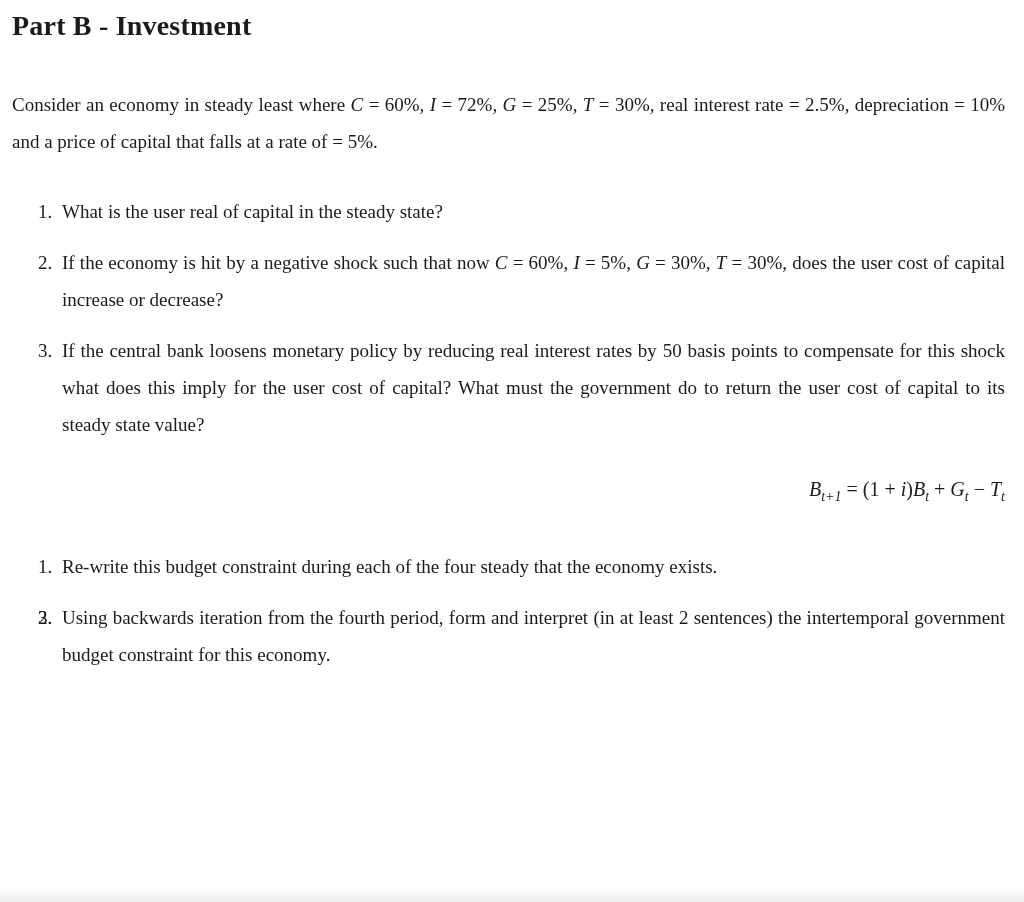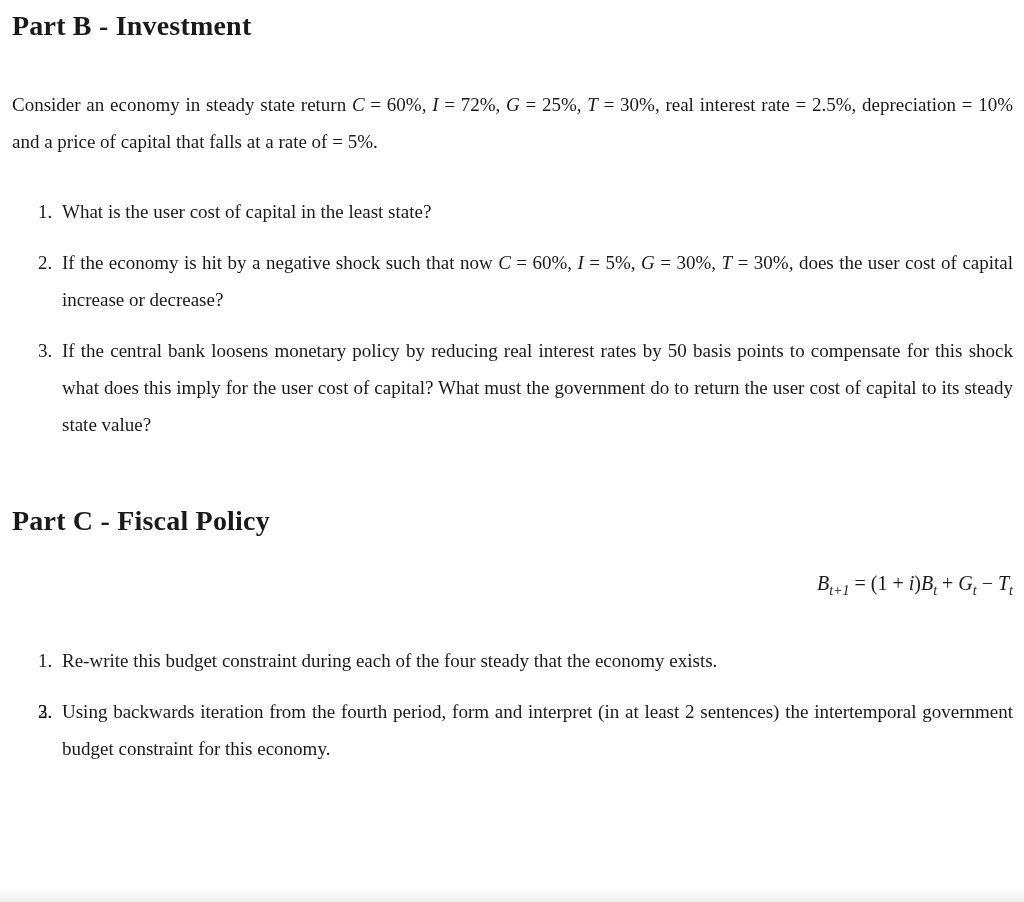--- a/index.html
+++ b/index.html
@@ -13,21 +13,21 @@
     overflow: hidden;
     font-family: "Liberation Serif", "DejaVu Serif", serif;
     font-size: 19px;
     color: var(--text-color, #1a1a1a);
   }
   .page {
     position: relative;
     width: 100%;
     height: 100%;
     box-sizing: border-box;
-    padding: 10px 11px 0 12px;
+    padding: 10px 19px 0 12px;
     background: var(--page-background, #ffffff);
   }
   h1.section-heading {
     margin: 0;
     font-size: 28px;
     line-height: 32px;
     font-weight: bold;
     letter-spacing: 0.2px;
   }
   section.part-c h1.section-heading {
@@ -83,39 +83,38 @@
     pointer-events: none;
   }
 </style>
 </head>
 <body>
 
 <div class="page">
 
   <section class="part-b">
     <h1 class="section-heading">Part B - Investment</h1>
-    <p class="intro"><span>Consider an economy in steady state return </span><span class="mvar">C</span><span> = 60%, </span><span class="mvar">I</span><span> = 72%, </span><span class="mvar">G</span><span> = 25%, </span><span class="mvar">T</span><span> = 30%, real interest rate = 2.5%, depreciation = 10% and a price of capital that falls at a rate of = 5%.</span></p>
+    <p class="intro"><span>Consider an economy in steady least where </span><span class="mvar">C</span><span> = 60%, </span><span class="mvar">I</span><span> = 72%, </span><span class="mvar">G</span><span> = 25%, </span><span class="mvar">T</span><span> = 30%, real interest rate = 2.5%, depreciation = 10% and a price of capital that falls at a rate of = 5%.</span></p>
     <ol class="question-list">
       <li>
         <span class="item-number">1.</span>
-        <span class="item-text"><span>What is the user cost of capital in the least state?</span></span>
+        <span class="item-text"><span>What is the user real of capital in the steady state?</span></span>
       </li>
       <li>
         <span class="item-number">2.</span>
         <span class="item-text"><span>If the economy is hit by a negative shock such that now </span><span class="mvar">C</span><span> = 60%, </span><span class="mvar">I</span><span> = 5%, </span><span class="mvar">G</span><span> = 30%, </span><span class="mvar">T</span><span> = 30%, does the user cost of capital increase or decrease?</span></span>
       </li>
       <li>
         <span class="item-number">3.</span>
         <span class="item-text"><span>If the central bank loosens monetary policy by reducing real interest rates by 50 basis points to compensate for this shock what does this imply for the user cost of capital? What must the government do to return the user cost of capital to its steady state value?</span></span>
       </li>
     </ol>
   </section>
 
   <section class="part-c">
-    <h1 class="section-heading">Part C - Fiscal Policy</h1>
     <div class="equation"><span class="mvar">B</span><sub class="mvar">t+1</sub><span> = (1 + </span><span class="mvar">i</span><span>)</span><span class="mvar">B</span><sub class="mvar">t</sub><span> + </span><span class="mvar">G</span><sub class="mvar">t</sub><span> − </span><span class="mvar">T</span><sub class="mvar">t</sub></div>
     <ol class="question-list">
       <li>
         <span class="item-number">1.</span>
         <span class="item-text"><span>Re-write this budget constraint during each of the four steady that the economy exists.</span></span>
       </li>
       <li>
         <span class="item-number">2.</span>
       </li>
       <li>

